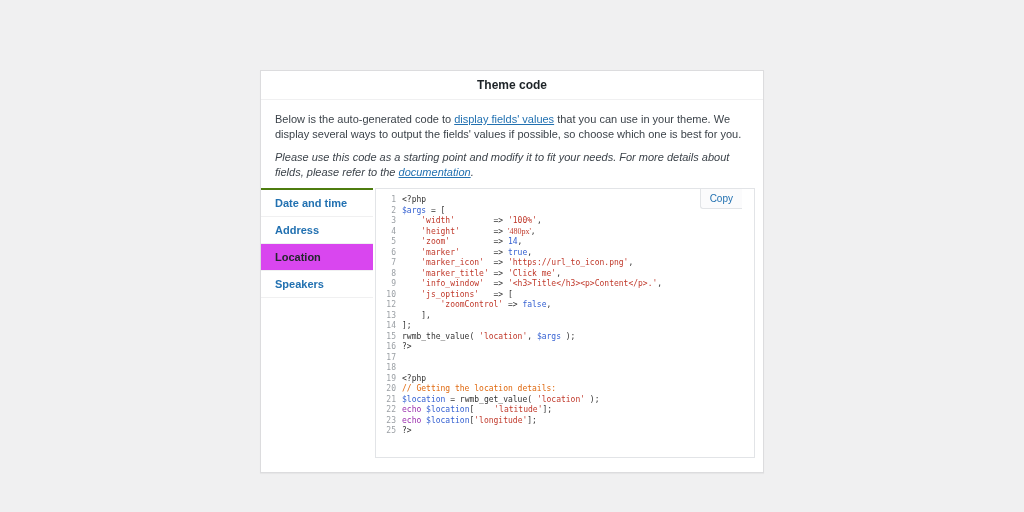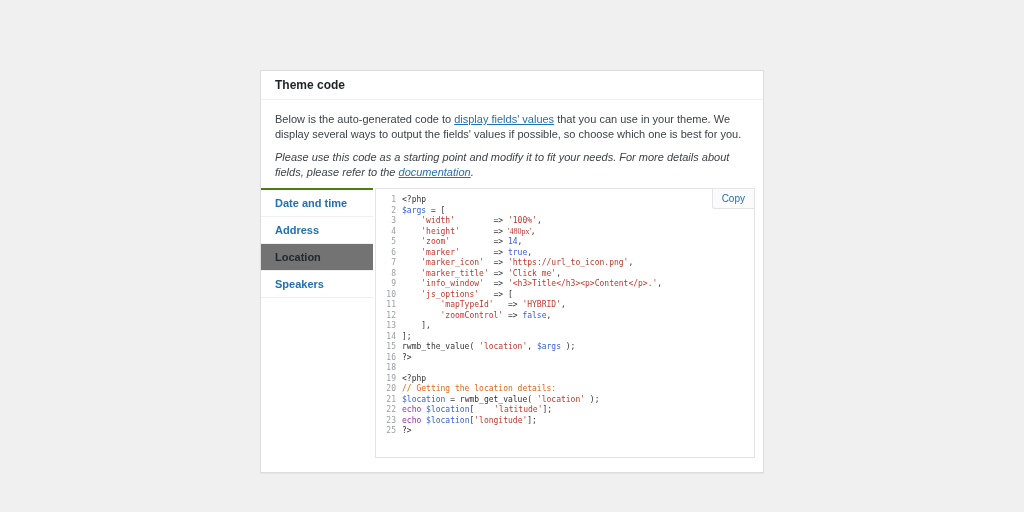--- a/index.html
+++ b/index.html
@@ -17,20 +17,21 @@
     border: 1px solid #dcdcde;
     box-shadow: 0 1px 1px rgba(0,0,0,.04);
     box-sizing: border-box;
   }
   .panel-header {
     font-size: 12px;
     font-weight: bold;
     color: #1d2327;
     padding: 7px 14px;
     border-bottom: 1px solid #f0f0f1;
+    text-align: center;
   }
   .panel-desc {
     padding: 4px 14px 0 14px;
     font-size: 11px;
     line-height: 15px;
     color: #3c434a;
   }
   .panel-desc p { margin: 8px 0; }
   .panel-desc p.note { font-style: italic; }
   .panel-desc a {
@@ -51,40 +52,40 @@
   }
   .tab {
     font-size: 11px;
     font-weight: bold;
     color: #2271b1;
     padding: 7px 8px 7px 14px;
     border-bottom: 1px solid #f0f0f1;
     cursor: pointer;
   }
   .tab.active {
-    background: #737373;
+    background: #d946ef;
     color: #23282d;
     cursor: default;
   }
   .code-block {
     position: relative;
     flex: 1;
     margin-left: 2px;
     margin-right: 8px;
     height: 270px;
     box-sizing: border-box;
     border: 1px solid #e2e4e7;
     background: #ffffff;
     padding: 6px 0 8px 6px;
     overflow: hidden;
   }
   .copy-btn {
     position: absolute;
     top: 0;
-    right: 0;
+    right: 12px;
     background: #fbfbfc;
     border: none;
     border-left: 1px solid #e2e4e7;
     border-bottom: 1px solid #e2e4e7;
     border-bottom-left-radius: 3px;
     color: #2271b1;
     font-family: "Liberation Sans", sans-serif;
     font-size: 10px;
     padding: 4px 9px;
     cursor: pointer;
@@ -160,42 +161,42 @@
           </div>
           <div class="code-line">
             <span class="ln">9</span>
             <span class="lc"><span style="color: rgb(51, 51, 51);">    </span><span style="color: rgb(192, 57, 43); margin-top: 16px;">'info_window'</span><span style="color: rgb(51, 51, 51);">  =&gt; </span><span style="color: rgb(192, 57, 43);">'&lt;h3&gt;Title&lt;/h3&gt;&lt;p&gt;Content&lt;/p&gt;.'</span><span style="color: rgb(51, 51, 51);">,</span></span>
           </div>
           <div class="code-line">
             <span class="ln">10</span>
             <span class="lc"><span style="color: rgb(51, 51, 51);">    </span><span style="color: rgb(192, 57, 43);">'js_options'</span><span style="color: rgb(51, 51, 51);">   =&gt; [</span></span>
           </div>
           <div class="code-line">
-            <span class="ln">11</span>
-            <span class="lc"><span style="color: rgb(51, 51, 51);">        </span><span style="color: rgb(192, 57, 43);">'mapTypeId'</span><span style="color: rgb(51, 51, 51);">   =&gt; </span><span style="color: rgb(192, 57, 43);">'HYBRID'</span><span style="color: rgb(51, 51, 51);">,</span></span>
-          </div>
-          <div class="code-line">
             <span class="ln">12</span>
             <span class="lc"><span style="color: rgb(51, 51, 51);">        </span><span style="color: rgb(192, 57, 43);">'zoomControl'</span><span style="color: rgb(51, 51, 51);"> =&gt; </span><span style="color: rgb(53, 97, 210);">false</span><span style="color: rgb(51, 51, 51);">,</span></span>
           </div>
           <div class="code-line">
             <span class="ln">13</span>
             <span class="lc"><span style="color: rgb(51, 51, 51);">    ],</span></span>
           </div>
           <div class="code-line">
             <span class="ln">14</span>
             <span class="lc"><span style="color: rgb(51, 51, 51);">];</span></span>
           </div>
           <div class="code-line">
             <span class="ln">15</span>
             <span class="lc"><span style="color: rgb(51, 51, 51);">rwmb_the_value( </span><span style="color: rgb(192, 57, 43);">'location'</span><span style="color: rgb(51, 51, 51);">, </span><span style="color: rgb(53, 97, 210);">$args</span><span style="color: rgb(51, 51, 51);"> );</span></span>
           </div>
           <div class="code-line">
             <span class="ln">16</span>
             <span class="lc"><span style="color: rgb(51, 51, 51);">?&gt;</span></span>
+          </div>
+          <div class="code-line">
+            <span class="ln">17</span>
+            <span class="lc"> </span>
           </div>
           <div class="code-line">
             <span class="ln">18</span>
             <span class="lc"> </span>
           </div>
           <div class="code-line">
             <span class="ln">19</span>
             <span class="lc"><span style="color: rgb(51, 51, 51);">&lt;?php</span></span>
           </div>
           <div class="code-line">

